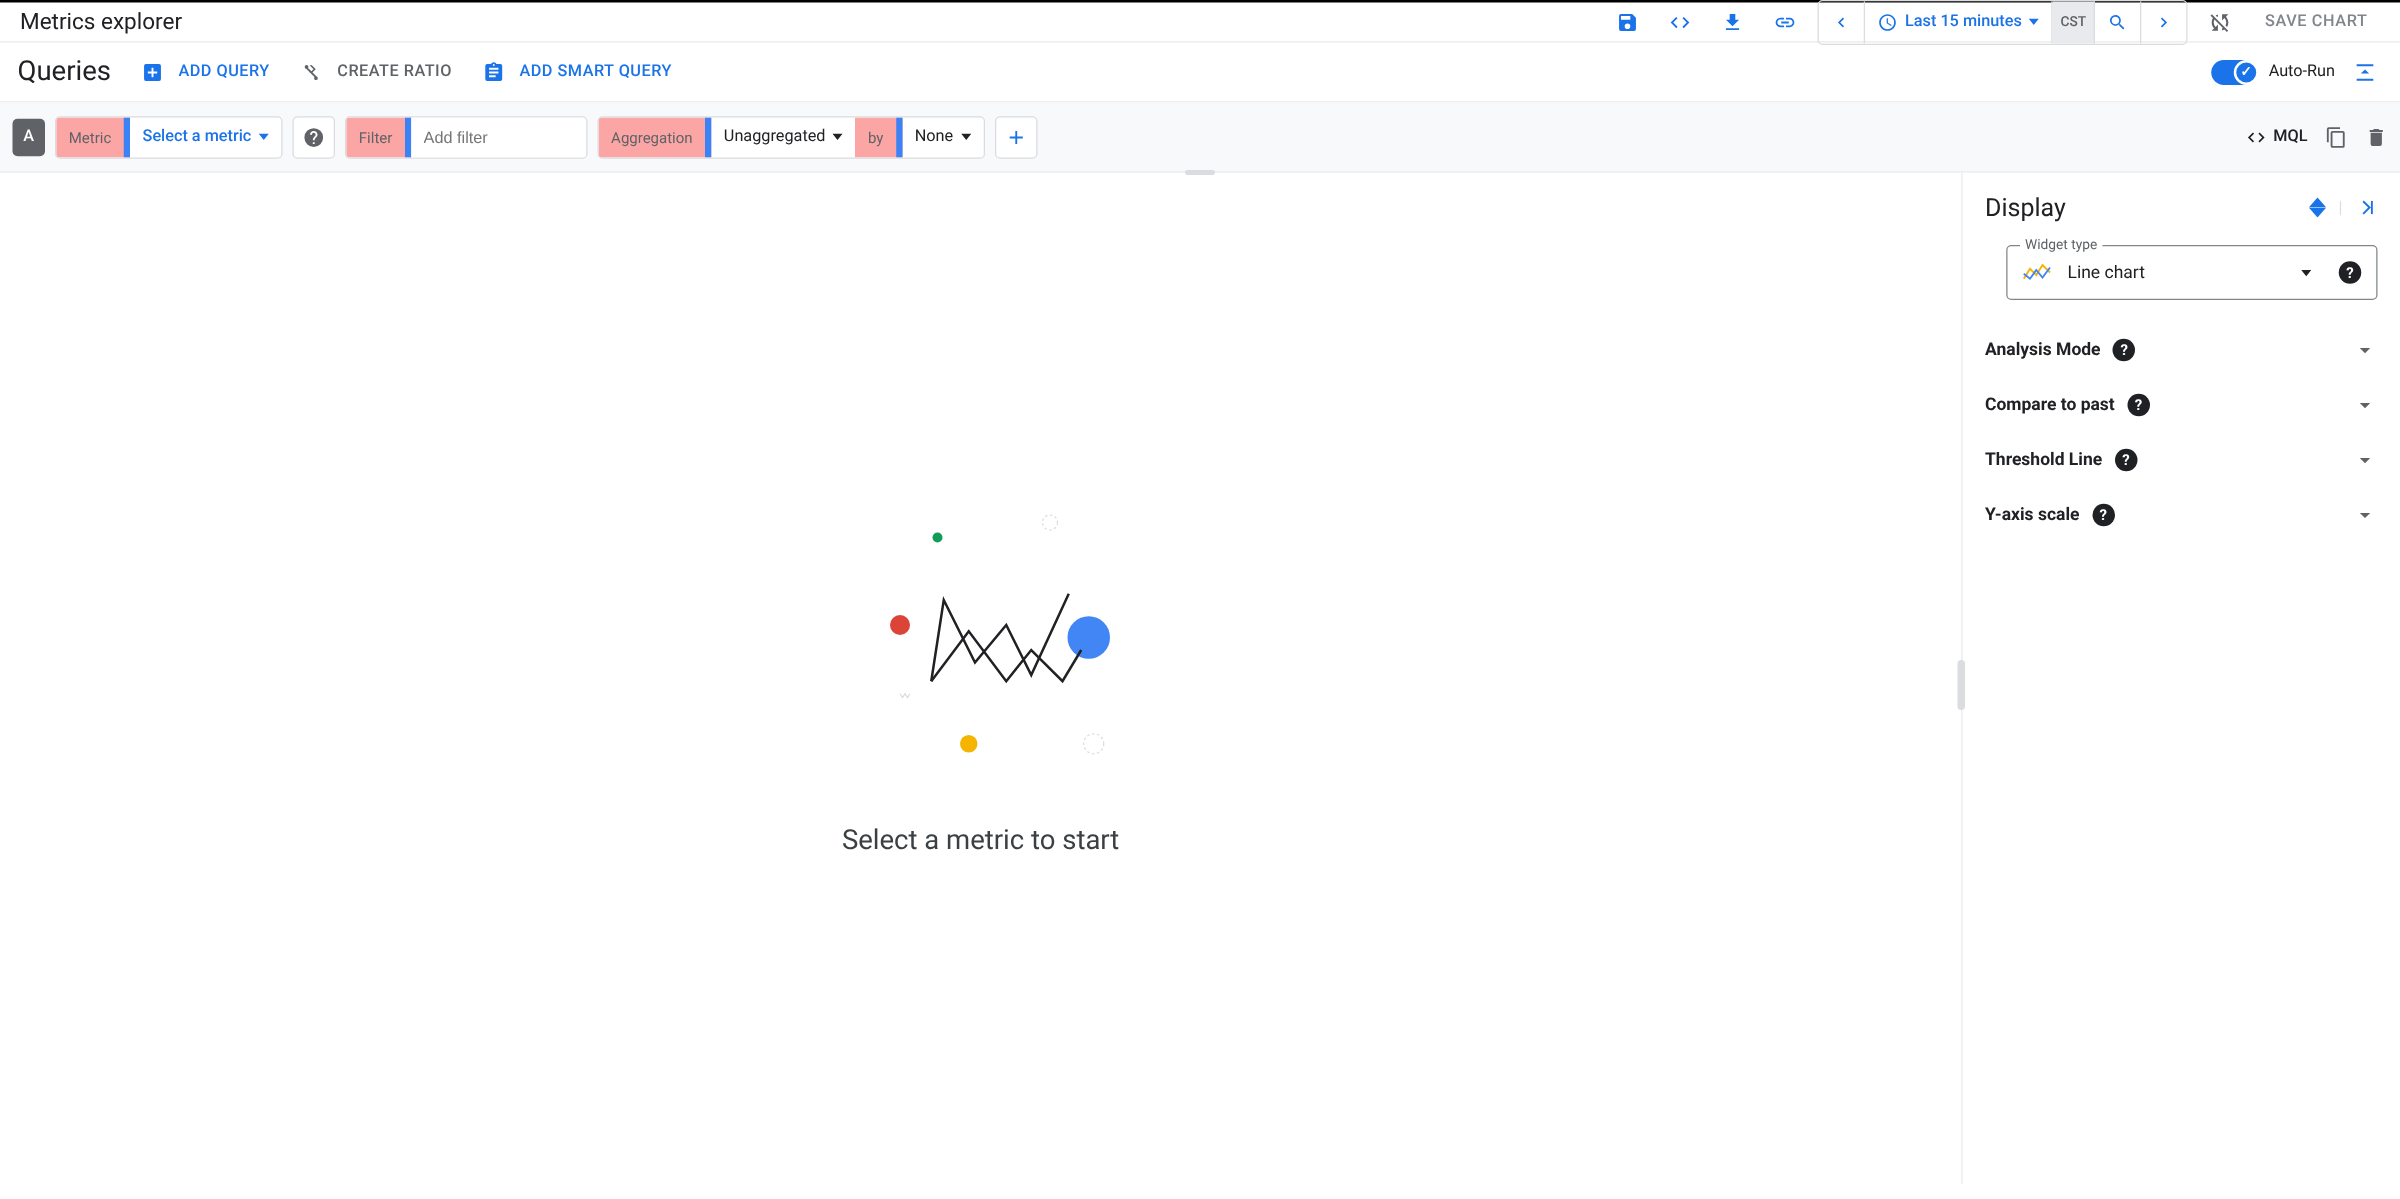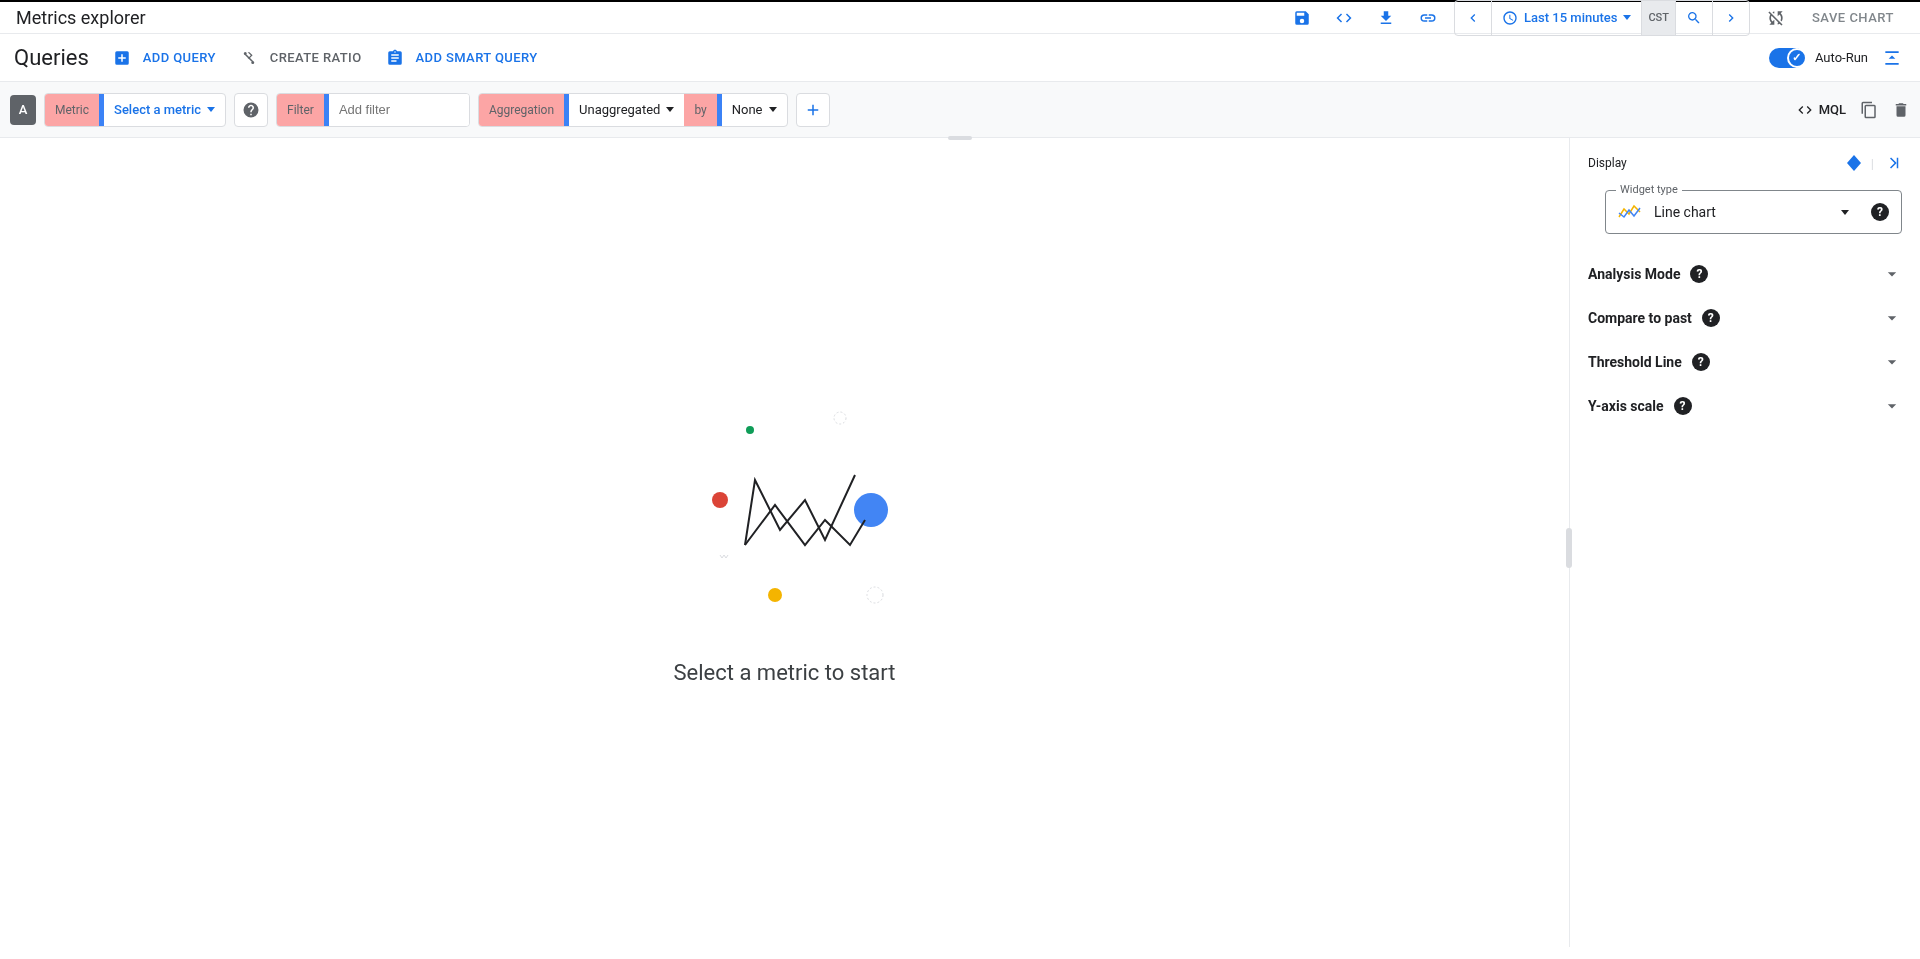--- a/index.html
+++ b/index.html
@@ -44,21 +44,21 @@
 .mql-btn { display: flex; align-items: center; gap: 6px; font-weight: 500; font-size: 13px; cursor: pointer; color: #202124; }
 .drag-handle { position: absolute; bottom: -3px; left: 50%; transform: translateX(-50%); width: 24px; height: 4px; background: #dadce0; border-radius: 2px; cursor: row-resize; }
 
 .content-area { display: flex; height: calc(100% - 150px); }
 .main-canvas { flex: 1; display: flex; flex-direction: column; align-items: center; justify-content: center; gap: 40px; border-right: 1px solid #e8eaed; }
 .illustration { width: 220px; height: 220px; position: relative; }
 .empty-msg { font-size: 22px; color: #3c4043; }
 
 .side-panel { width: 350px; padding: 16px 18px; position: relative; }
 .side-header { display: flex; align-items: center; justify-content: space-between; margin-bottom: 18px; }
-.side-title { font-size: 12px; font-weight: 400; }
+.side-title { font-size: 20px; font-weight: 400; }
 .side-tools { display: flex; align-items: center; gap: 10px; color: #1a73e8; }
 .widget-select { border: 1px solid #80868b; border-radius: 4px; height: 44px; display: flex; align-items: center; padding: 0 12px; position: relative; margin-bottom: 18px; cursor: pointer; gap: 12px; margin-left: 17px; }
 .widget-legend { position: absolute; top: -8px; left: 10px; background: #fff; padding: 0 4px; font-size: 11px; color: #5f6368; }
 .widget-text { font-size: 14px; flex: 1; }
 .accordion-row { display: flex; align-items: center; justify-content: space-between; padding: 12px 0; cursor: pointer; }
 .acc-left { display: flex; align-items: center; gap: 10px; }
 .acc-title { font-size: 14px; font-weight: 700; }
 .help-dot { width: 18px; height: 18px; border-radius: 50%; background: #202124; color: #fff; display: flex; align-items: center; justify-content: center; font-size: 12px; font-weight: bold; }
 .side-resize { position: absolute; left: -4px; top: 390px; width: 6px; height: 40px; background: #dadce0; border-radius: 3px; cursor: col-resize; }
 .caret-down { width: 0; height: 0; border-left: 4px solid transparent; border-right: 4px solid transparent; border-top: 5px solid currentColor; }

